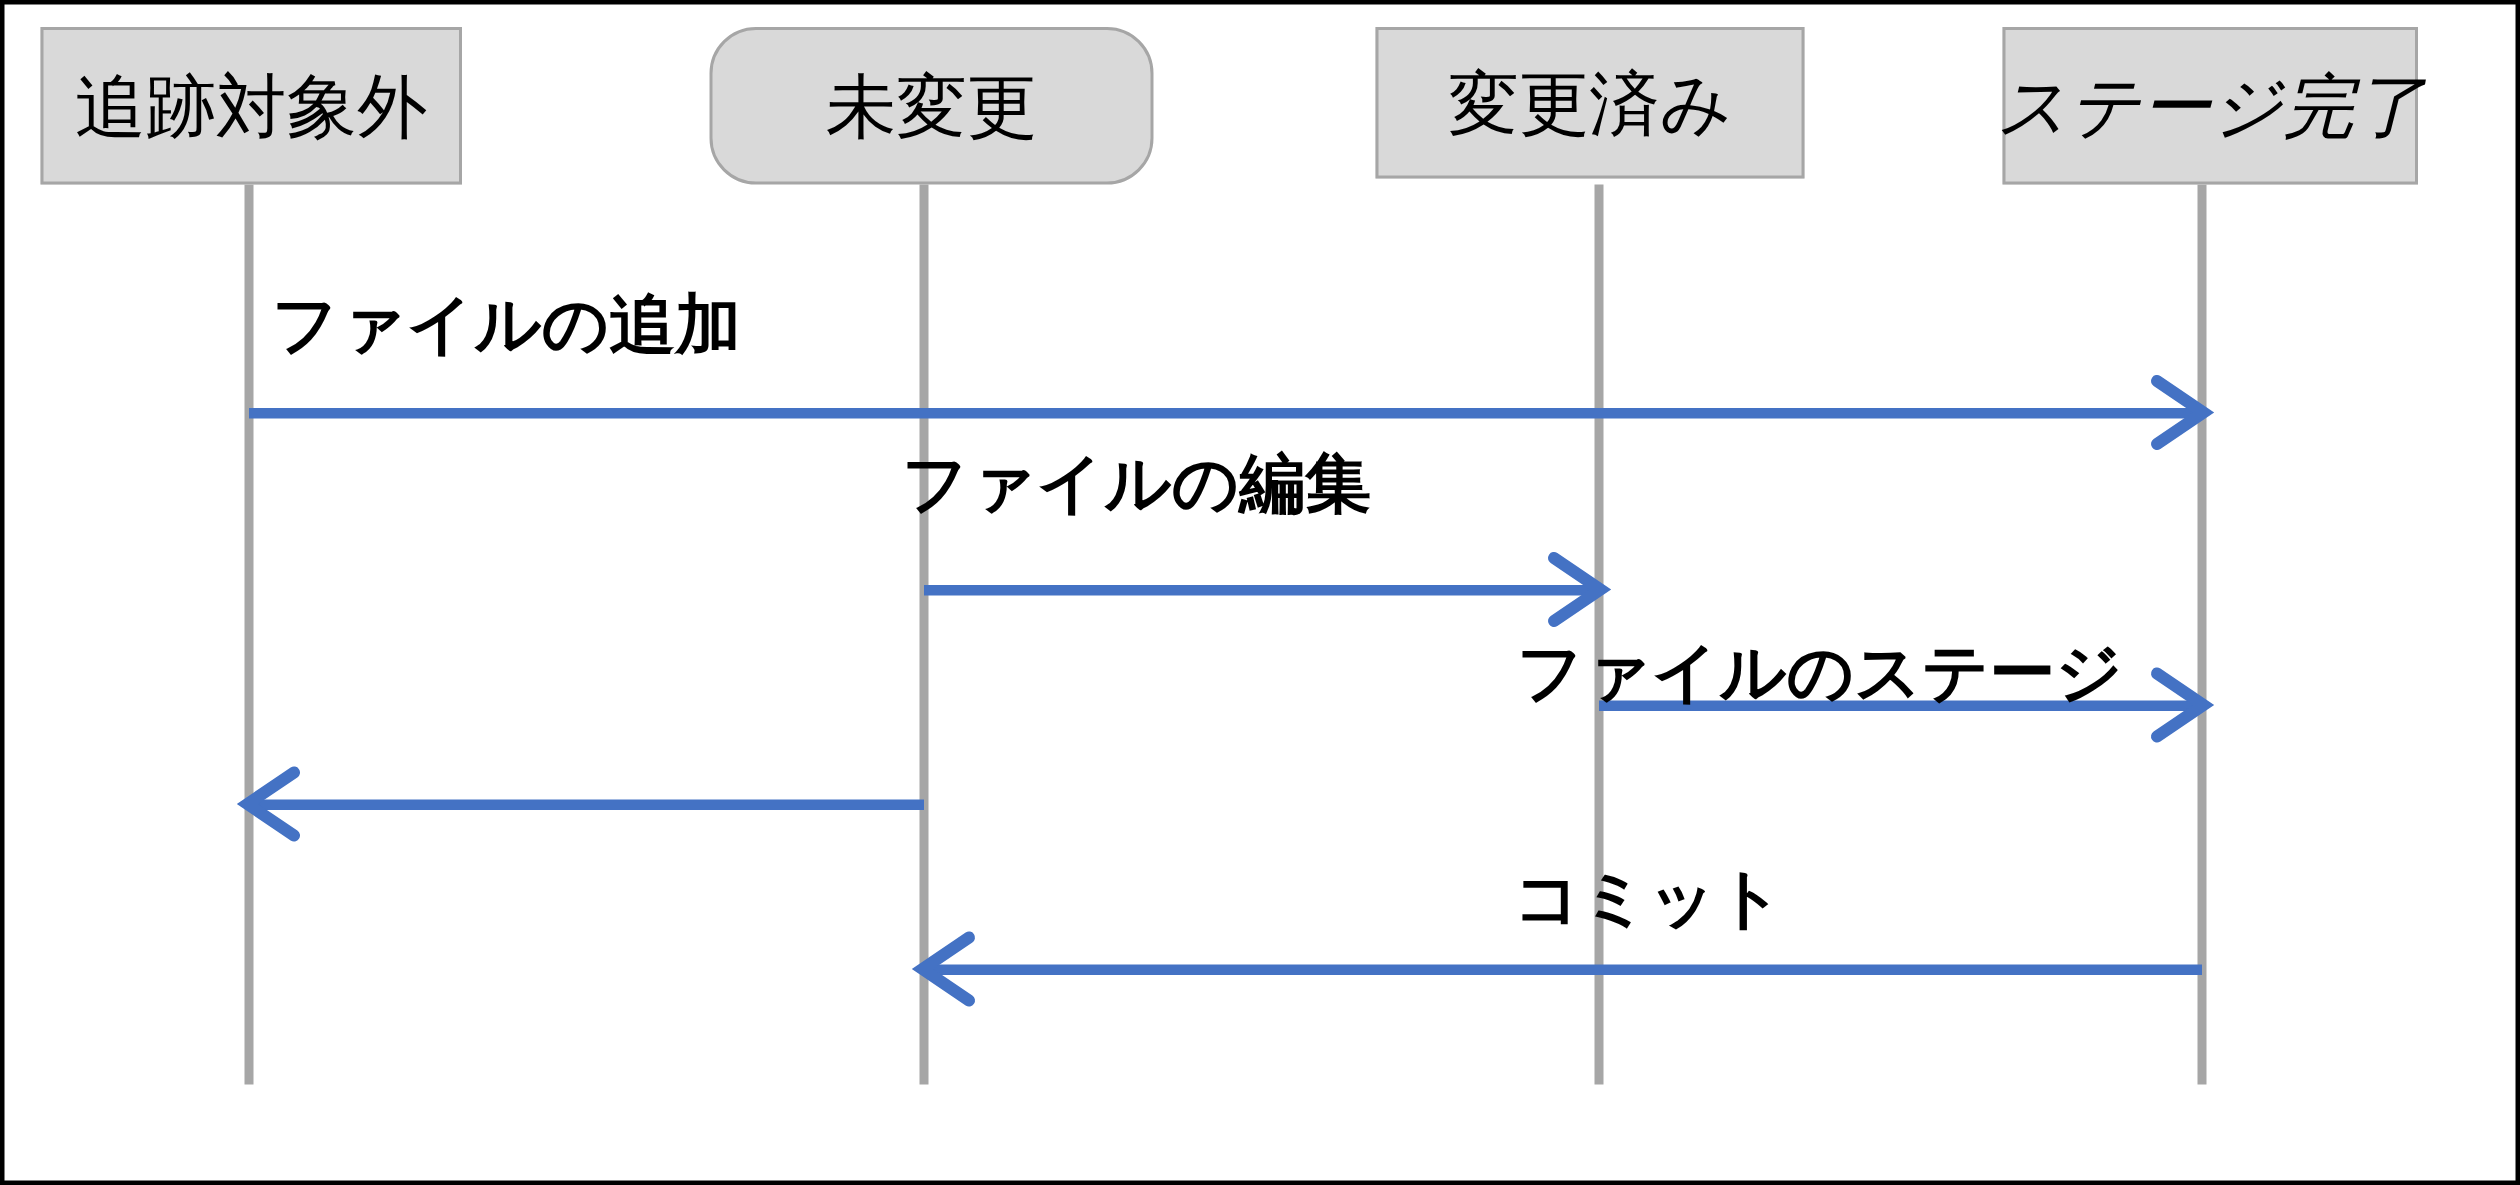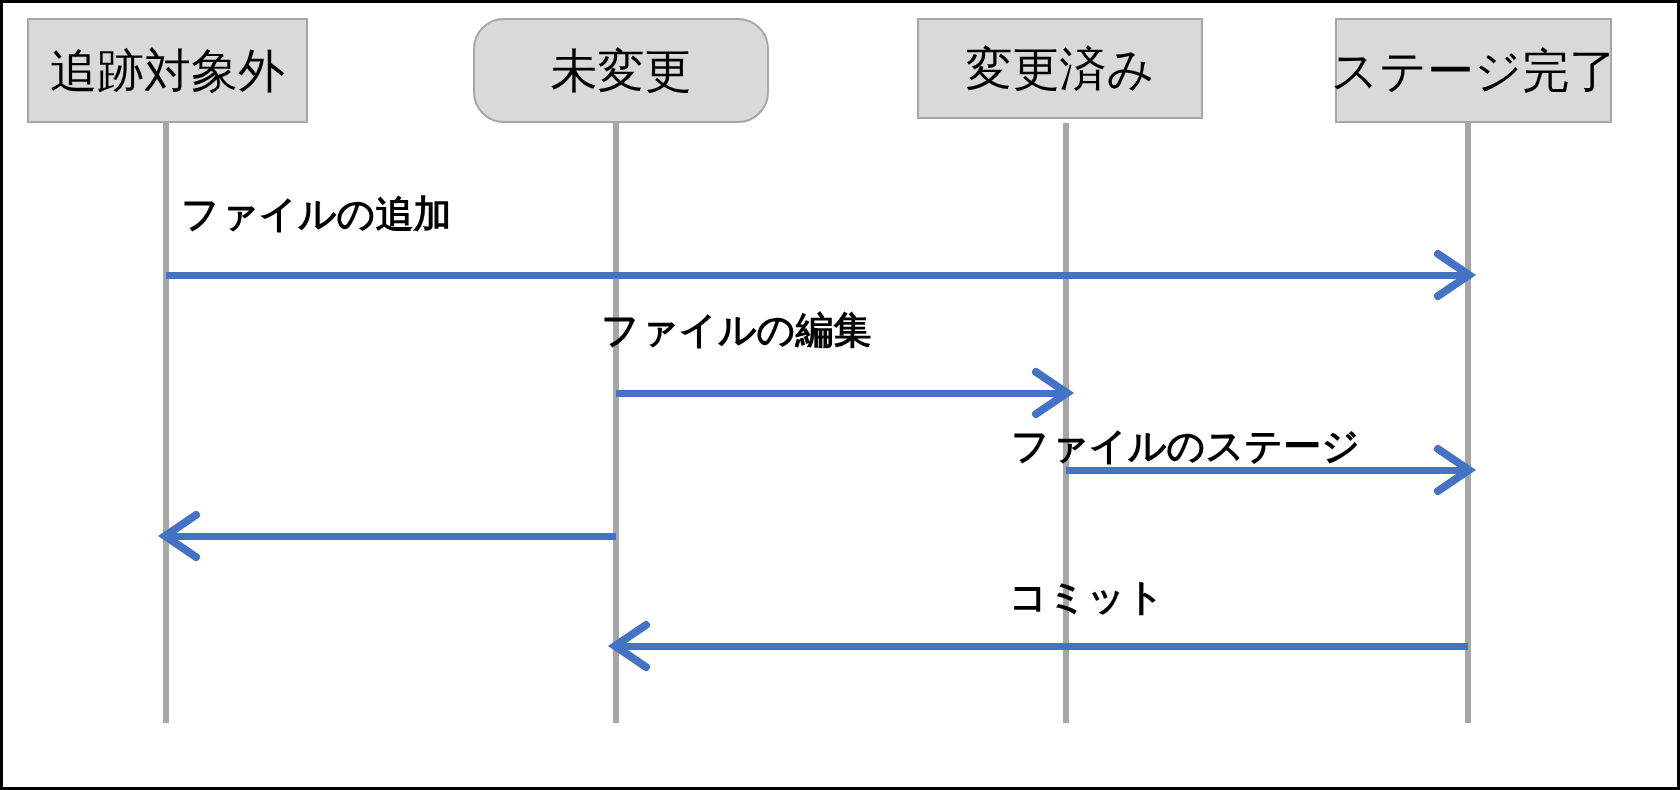--- a/index.html
+++ b/index.html
@@ -67,21 +67,21 @@
     width: 34px;
     height: 44px;
   }
   .message-head svg {
     display: block;
     overflow: visible;
   }
   .message-label {
     position: absolute;
     font-family: "Liberation Sans", "DejaVu Sans", sans-serif;
-    font-size: 38px;
+    font-size: 44px;
     font-weight: bold;
     color: #000000;
     white-space: nowrap;
     line-height: 1;
   }
 </style>
 </head>
 <body>
 
 <div id="diagram-canvas">
@@ -93,21 +93,21 @@
 
   <div class="participant-box" style="left: 24px; top: 15px; width: 281px; height: 105px;">
     <span class="participant-label">追跡対象外</span>
   </div>
   <div class="participant-box" style="left: 470px; top: 15px; width: 296px; height: 105px; border-radius: 31px;">
     <span class="participant-label">未変更</span>
   </div>
   <div class="participant-box" style="left: 914px; top: 15px; width: 286px; height: 101px;">
     <span class="participant-label">変更済み</span>
   </div>
-  <div class="participant-box" style="left: 1332px; top: 15px; width: 277px; height: 105px;">
+  <div class="participant-box" style="left: 1332px; top: 15px; width: 277px; height: 105px; font-style: italic;">
     <span class="participant-label">ステージ完了</span>
   </div>
 
   <div class="message" style="left: 163px; top: 268.5px; width: 1302px;">
     <div class="message-line" style="width: 1302px; background: rgb(68, 114, 196);"></div>
     <div class="message-head" style="height: 48px; width: 36px; top: -20.5px; left: 1270px;">
         <svg width="36" height="48" viewBox="0 0 36 48">
           <polyline points="2,3 33,24 2,45" fill="none" stroke="#4472C4" stroke-width="8" stroke-linecap="round" stroke-linejoin="miter"></polyline>
         </svg>
       </div>
@@ -115,21 +115,21 @@
   <div class="message-label" style="top: 192px; left: 178px; text-align: left;">ファイルの追加</div>
 
   <div class="message" style="left: 613px; top: 386.5px; width: 450px;">
     <div class="message-line" style="width: 450px; background: rgb(68, 114, 196);"></div>
     <div class="message-head" style="height: 48px; width: 36px; top: -20.5px; left: 418px;">
         <svg width="36" height="48" viewBox="0 0 36 48">
           <polyline points="2,3 33,24 2,45" fill="none" stroke="#4472C4" stroke-width="8" stroke-linecap="round" stroke-linejoin="miter"></polyline>
         </svg>
       </div>
   </div>
-  <div class="message-label" style="top: 308px; left: 598px; text-align: left;">ファイルの編集</div>
+  <div class="message-label" style="top: 298px; left: 598px; text-align: left;">ファイルの編集</div>
 
   <div class="message" style="left: 1063px; top: 463.5px; width: 402px;">
     <div class="message-line" style="width: 402px; background: rgb(68, 114, 196);"></div>
     <div class="message-head" style="height: 48px; width: 36px; top: -20.5px; left: 370px;">
         <svg width="36" height="48" viewBox="0 0 36 48">
           <polyline points="2,3 33,24 2,45" fill="none" stroke="#4472C4" stroke-width="8" stroke-linecap="round" stroke-linejoin="miter"></polyline>
         </svg>
       </div>
   </div>
   <div class="message-label" style="top: 384px; left: 1008px; text-align: left; margin-top: 40px;">ファイルのステージ</div>

